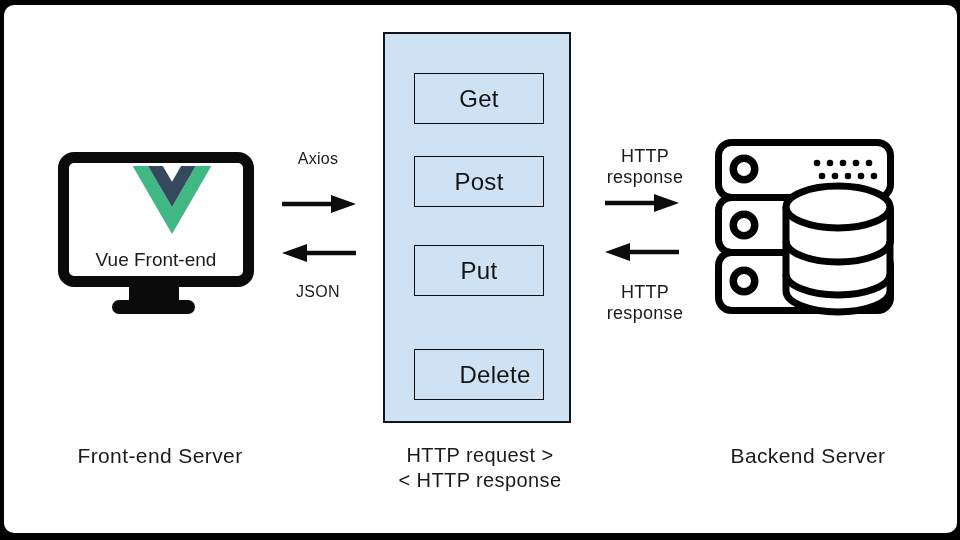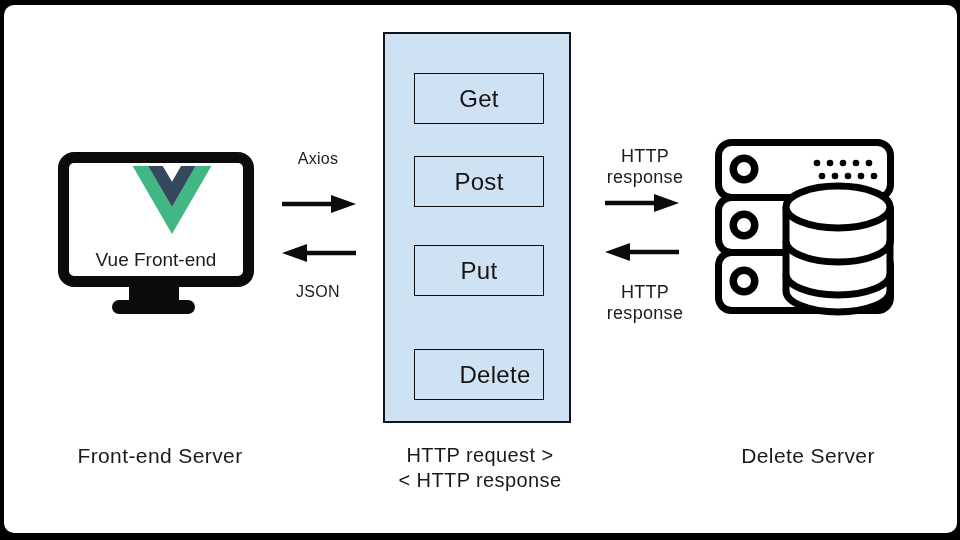--- a/index.html
+++ b/index.html
@@ -101,14 +101,14 @@
       <circle cx="29" cy="86" r="10.75"></circle>
       <circle cx="29" cy="142" r="10.75"></circle>
     </g>
     <g stroke="#000" stroke-width="7">
       <path d="M71 68 V152 A52 21 0 0 0 175 152 V68" fill="#fff"></path>
       <path d="M71 102 A52 21 0 0 0 175 102" fill="none"></path>
       <path d="M71 135 A52 21 0 0 0 175 135" fill="none"></path>
       <ellipse cx="123" cy="68" rx="52" ry="21" fill="#fff"></ellipse>
     </g>
   </svg>
-  <div class="caption" style="left:688px;top:443px;width:240px;">Delete Server</div>
+  <div class="caption" style="left:688px;top:443px;width:240px;">Backend Server</div>
 </div>
 
 </body></html>

